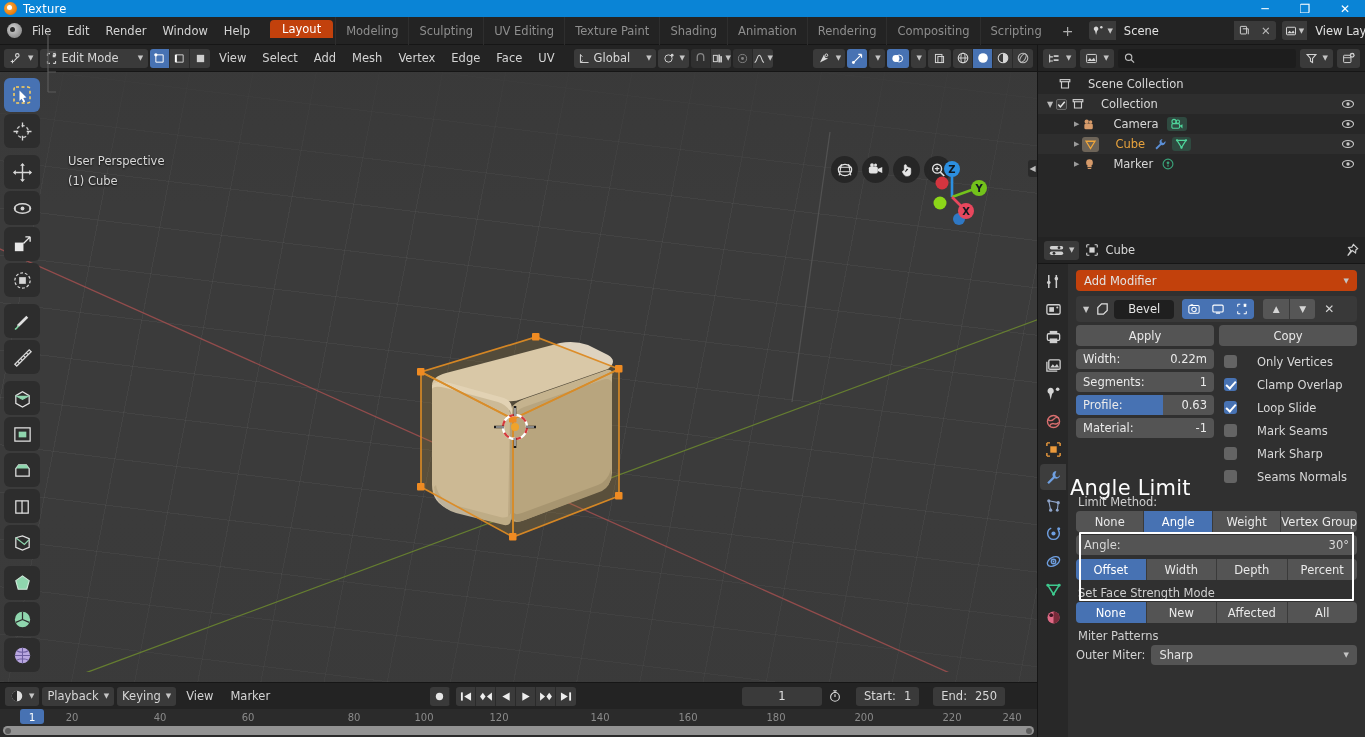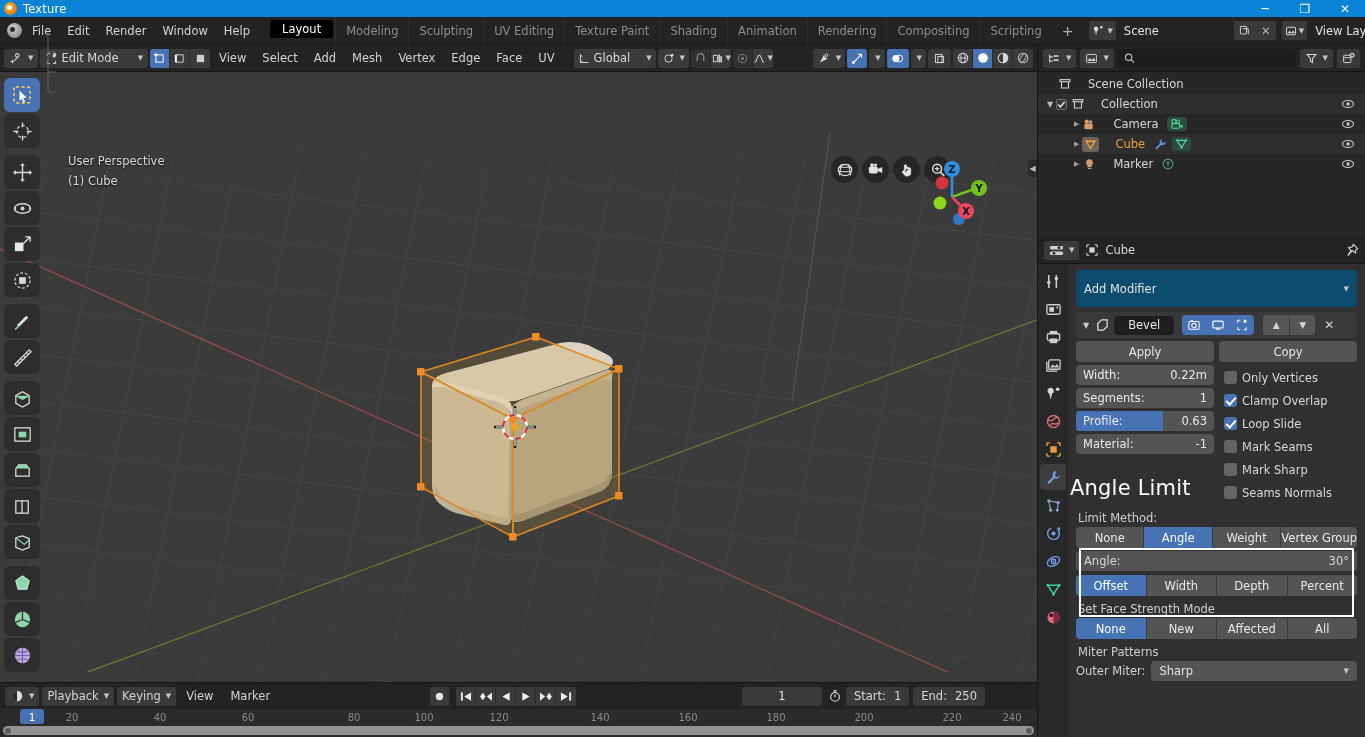--- a/index.html
+++ b/index.html
@@ -45,21 +45,21 @@
   .mono-logo::after{content:"";position:absolute;left:3.5px;top:3.5px;width:5px;height:5px;border-radius:50%;background:#2b2b2b;}
   .menu-item{
     padding:2px 8px; color:#d4d4d4; font-size:11.5px; cursor:default; border-radius:3px;
     white-space:nowrap;
   }
   #ws-tabs{ display:flex; align-items:stretch; height:28px; margin-left:10px; }
   .ws-tab{
     display:flex;align-items:center;padding:0 10px;font-size:11.5px;color:#8e8e8e;
     border-left:1px solid #2e2e2e; white-space:nowrap;
   }
-  .ws-tab.active{ color:#ffffff; background:#000000; border-radius:4px 4px 0 0; border-left:none;
+  .ws-tab.active{ color:#ffffff; background:#c2410c; border-radius:4px 4px 0 0; border-left:none;
      margin:3px 2px 0 2px; padding:0 12px; align-self:flex-start; height:18px; }
   .ws-plus{ color:#b0b0b0; padding:0 10px; display:flex;align-items:center;font-size:14px;}
   #scene-block{ display:flex; align-items:center; gap:0; margin-left:6px;}
   .id-field{
     display:flex;align-items:center;height:19px;background:#282828;border-radius:3px;overflow:hidden;
   }
   .id-btn{
     height:19px;min-width:24px;background:#3a3a3a;display:flex;align-items:center;justify-content:center;
     padding:0 3px; color:#d0d0d0;
   }
@@ -143,35 +143,35 @@
   .ol-name{ margin-left:16px; font-size:11.5px; }
 
   #props{ flex:1; background:#303030; display:flex; flex-direction:column; min-height:0;}
   #props-header{ height:27px; background:#232323; display:flex;align-items:center;gap:6px;padding:0 6px;border-bottom:1px solid #161616;}
   #props-body{ flex:1; display:flex; min-height:0; }
   #props-tabs{ width:30px; background:#282828; padding-top:4px; display:flex; flex-direction:column; align-items:center; gap:2px; flex:none;}
   .ptab{ width:26px;height:26px;display:flex;align-items:center;justify-content:center;border-radius:4px 0 0 4px;}
   .ptab.active{ background:#3d3d3d; }
   #props-content{ flex:1; background:#303030; padding:6px 8px 0 8px; overflow:hidden; position:relative;}
 
-  .full-btn{ height:37px;background:#0c4a6e;border-radius:4px;display:flex;align-items:center;padding:0 8px;color:#e3e3e3;font-size:11.5px;}
+  .full-btn{ height:21px;background:#c2410c;border-radius:4px;display:flex;align-items:center;padding:0 8px;color:#e3e3e3;font-size:11.5px;}
   .mod-head{ height:26px;background:#393939;border-radius:4px;display:flex;align-items:center;gap:4px;padding:0 5px;margin-bottom:3px;}
   .mod-name{ background:#1f1f1f;border-radius:4px;height:19px;display:flex;align-items:center;padding:0 14px;font-size:11.5px;color:#e5e5e5;}
   .mod-tog{ width:24px;height:20px;display:flex;align-items:center;justify-content:center;background:#4772b3;}
   .mod-tog:first-of-type{ border-radius:3px 0 0 3px;}
   .mod-arrow{ width:26px;height:20px;background:#565656;display:flex;align-items:center;justify-content:center;color:#d5d5d5;font-size:9px;}
   .row2{ display:flex; gap:5px; margin-bottom:3px;}
   .btn-half{ flex:1;height:21px;background:#545454;border-radius:4px;display:flex;align-items:center;justify-content:center;font-size:11.5px;color:#e8e8e8;}
   .val-field{
     width:138px;height:20px;background:#545454;border-radius:4px;display:flex;align-items:center;
     justify-content:space-between;padding:0 7px;font-size:11.5px;color:#eaeaea; position:relative; overflow:hidden;
   }
   .val-field .slid{ position:absolute; left:0; top:0; bottom:0; background:#4772b3; }
   .val-field span{ position:relative; z-index:1;}
-  .cb-row{ display:flex; align-items:center; gap:5px; height:20px; }
+  .cb-row{ display:flex; align-items:center; gap:20px; height:20px; }
   .cb{ width:13px;height:13px;border-radius:3px;background:#646464;flex:none; }
   .cb.on{ background:#4772b3; position:relative; }
   .cb.on::after{ content:""; position:absolute; left:4px; top:1px; width:4px;height:8px;border:solid #fff;border-width:0 2px 2px 0; transform:rotate(42deg);}
   .sec-label{ font-size:11.5px; color:#cfcfcf; padding:3px 2px 2px 2px;}
   .enum{ display:flex; border-radius:4px; overflow:hidden; margin-bottom:3px;}
   .enum > div{ flex:1; height:21px; background:#545454; display:flex;align-items:center;justify-content:center;
      font-size:11.5px; color:#e9e9e9; border-right:1px solid #3a3a3a; white-space:nowrap;}
   .enum > div:last-child{ border-right:none;}
   .enum > div.on{ background:#4772b3; color:#fff;}
   .wide-field{ height:20px;background:#545454;border-radius:4px;display:flex;align-items:center;justify-content:space-between;padding:0 8px;}
@@ -672,21 +672,21 @@
             </div>
           <div class="tl-playbtn" style="border-right:none">
               <svg width="12" height="11" viewBox="0 0 13 12">
                 <rect x="10" y="1.5" width="2" height="9" fill="#eee"></rect>
                 <path d="M1 1.5v9L8.5 6z" fill="#eee"></path>
               </svg>
             </div>
         </div>
 
         <div class="num-field" style="position:absolute;left:742px;width:80px">1</div>
-        <div style="position:absolute;left:828px;display:flex;align-items:center;gap:4px">
+        <div style="position:absolute;left:828px;display:flex;align-items:center;gap:14px">
           <svg width="14" height="14" viewBox="0 0 16 16">
               <circle cx="8" cy="9" r="5" fill="none" stroke="#dadada" stroke-width="1.3"></circle>
               <path d="M8 9V6M6 2h4M8 2v2" stroke="#dadada" stroke-width="1.3"></path>
             </svg>
           <div class="lbl-field" style="border-radius:3px">
             <span>Start:</span>
             <span>1</span>
           </div>
           <div class="lbl-field" style="border-radius:3px">
             <span>End:</span>

